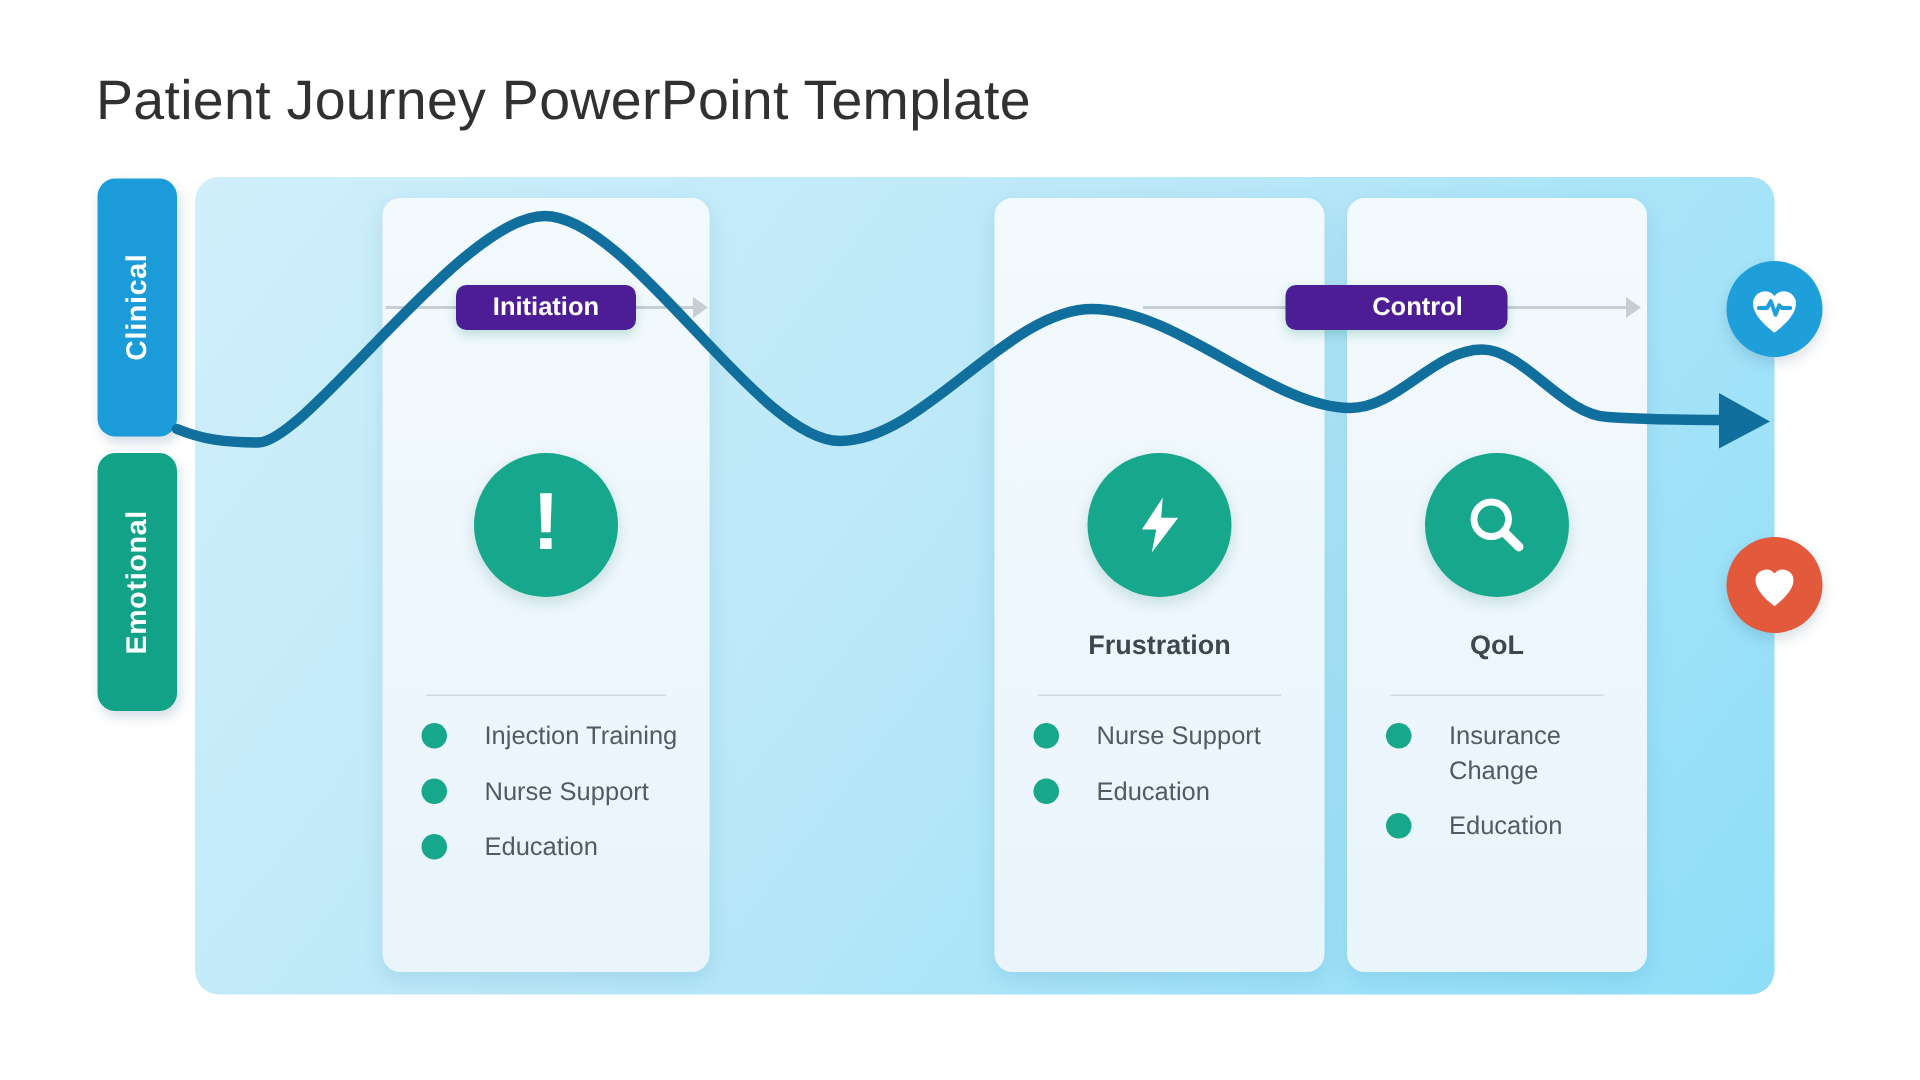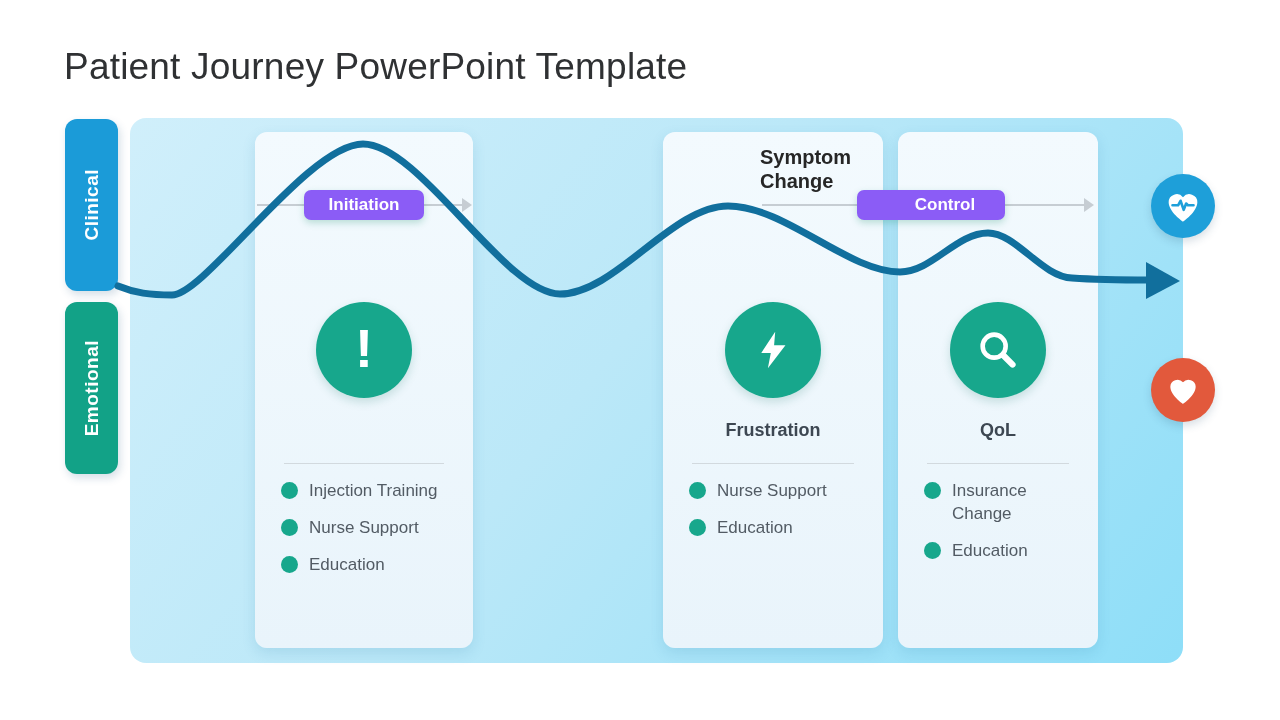--- a/index.html
+++ b/index.html
@@ -58,21 +58,21 @@
     display:flex;align-items:center;justify-content:center;text-align:center;
     font-size:18px;font-weight:700;color:#3d4752;line-height:25px;
   }
   .card-divider{
     position:absolute;top:331px;left:29px;right:29px;height:1px;background:#d2d9de;
   }
   .card-list{
     position:absolute;top:347px;left:26px;right:14px;margin:0;padding:0;list-style:none;
   }
   .card-list li{
-    display:flex;gap:11px;margin-bottom:14px;
+    display:flex;gap:25px;margin-bottom:14px;
     font-size:17px;color:#525b64;line-height:23px;
   }
   .bullet{
     flex:0 0 auto;width:17px;height:17px;border-radius:50%;background:#17a78c;margin-top:3px;
   }
   .card3 .card-list li span.li-text{max-width:118px;}
 
   
   .gline{position:absolute;top:204px;height:2px;background:#c6cdd3;}
   .gline1{left:257px;width:206px;}
@@ -84,21 +84,21 @@
   }
   .garrow1{left:462px;}
   .garrow2{left:1084px;}
 
   
   .curve-svg{position:absolute;left:0;top:0;width:1280px;height:720px;pointer-events:none;}
 
   
   .badge{
     position:absolute;top:190px;height:30px;padding:0 20px;border-radius:7px;
-    background:#8b5cf6;color:#fff;font-size:17px;font-weight:700;
+    background:#4c1d95;color:#fff;font-size:17px;font-weight:700;
     display:flex;align-items:center;justify-content:center;
     box-shadow:0 3px 7px rgba(20,140,100,.25);
   }
   .badge-initiation{left:304px;min-width:80px;}
   .badge-control{left:857px;min-width:80px;padding-left:48px;}
 
   .annotation{
     position:absolute;left:760px;top:145px;width:120px;
     font-size:20px;font-weight:700;color:#262626;line-height:24px;
   }
@@ -208,21 +208,20 @@
     <path d="M1146,262 L1180,281 L1146,299 Z" fill="#116f9d"></path>
   </svg>
 
   <div class="badge badge-initiation">
     <span>Initiation</span>
   </div>
   <div class="badge badge-control">
     <span>Control</span>
   </div>
 
-  <div class="annotation">Symptom Change</div>
 
   <div class="side-circle side-heartpulse">
     <svg width="42" height="42" viewBox="0 0 24 24">
       <path d="M12 21s-8.2-5.6-8.2-11.1a4.6 4.6 0 0 1 8.2-2.9 4.6 4.6 0 0 1 8.2 2.9C20.2 15.4 12 21 12 21z" fill="#ffffff"></path>
       <polyline points="6,11.6 9.2,11.6 10.6,9 12.4,14.2 13.8,10.6 14.8,11.6 18,11.6" fill="none" stroke="#1e9fd9" stroke-width="1.5" stroke-linecap="round" stroke-linejoin="round"></polyline>
     </svg>
   </div>
   <div class="side-circle side-heart">
     <svg width="40" height="40" viewBox="0 0 24 24">
       <path d="M12 20.4s-7.6-5.2-7.6-10.3a4.3 4.3 0 0 1 7.6-2.7 4.3 4.3 0 0 1 7.6 2.7C19.6 15.2 12 20.4 12 20.4z" fill="#ffffff"></path>

